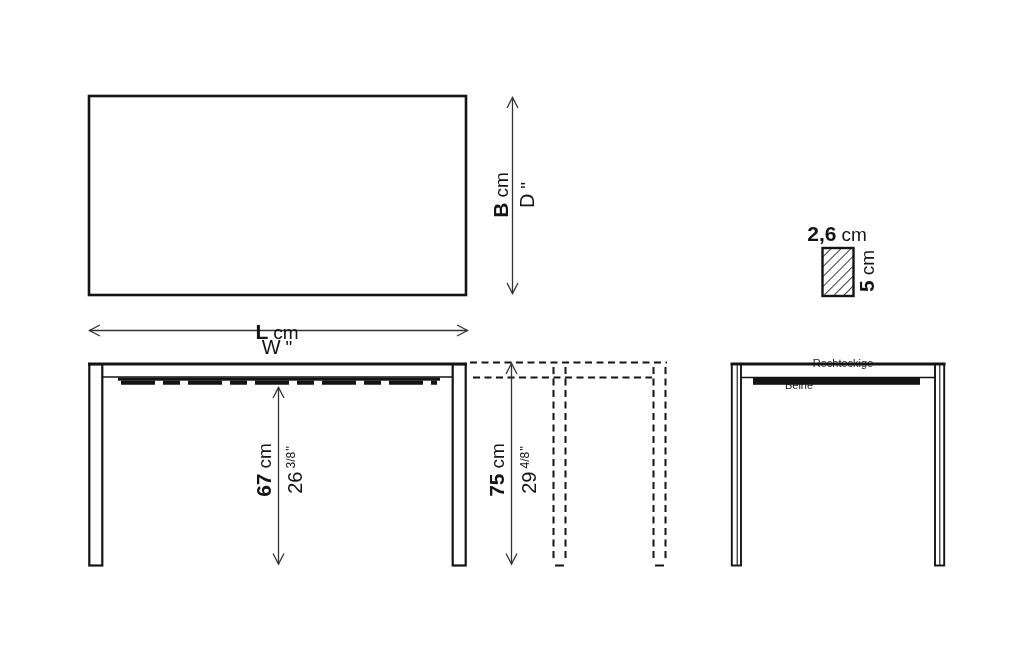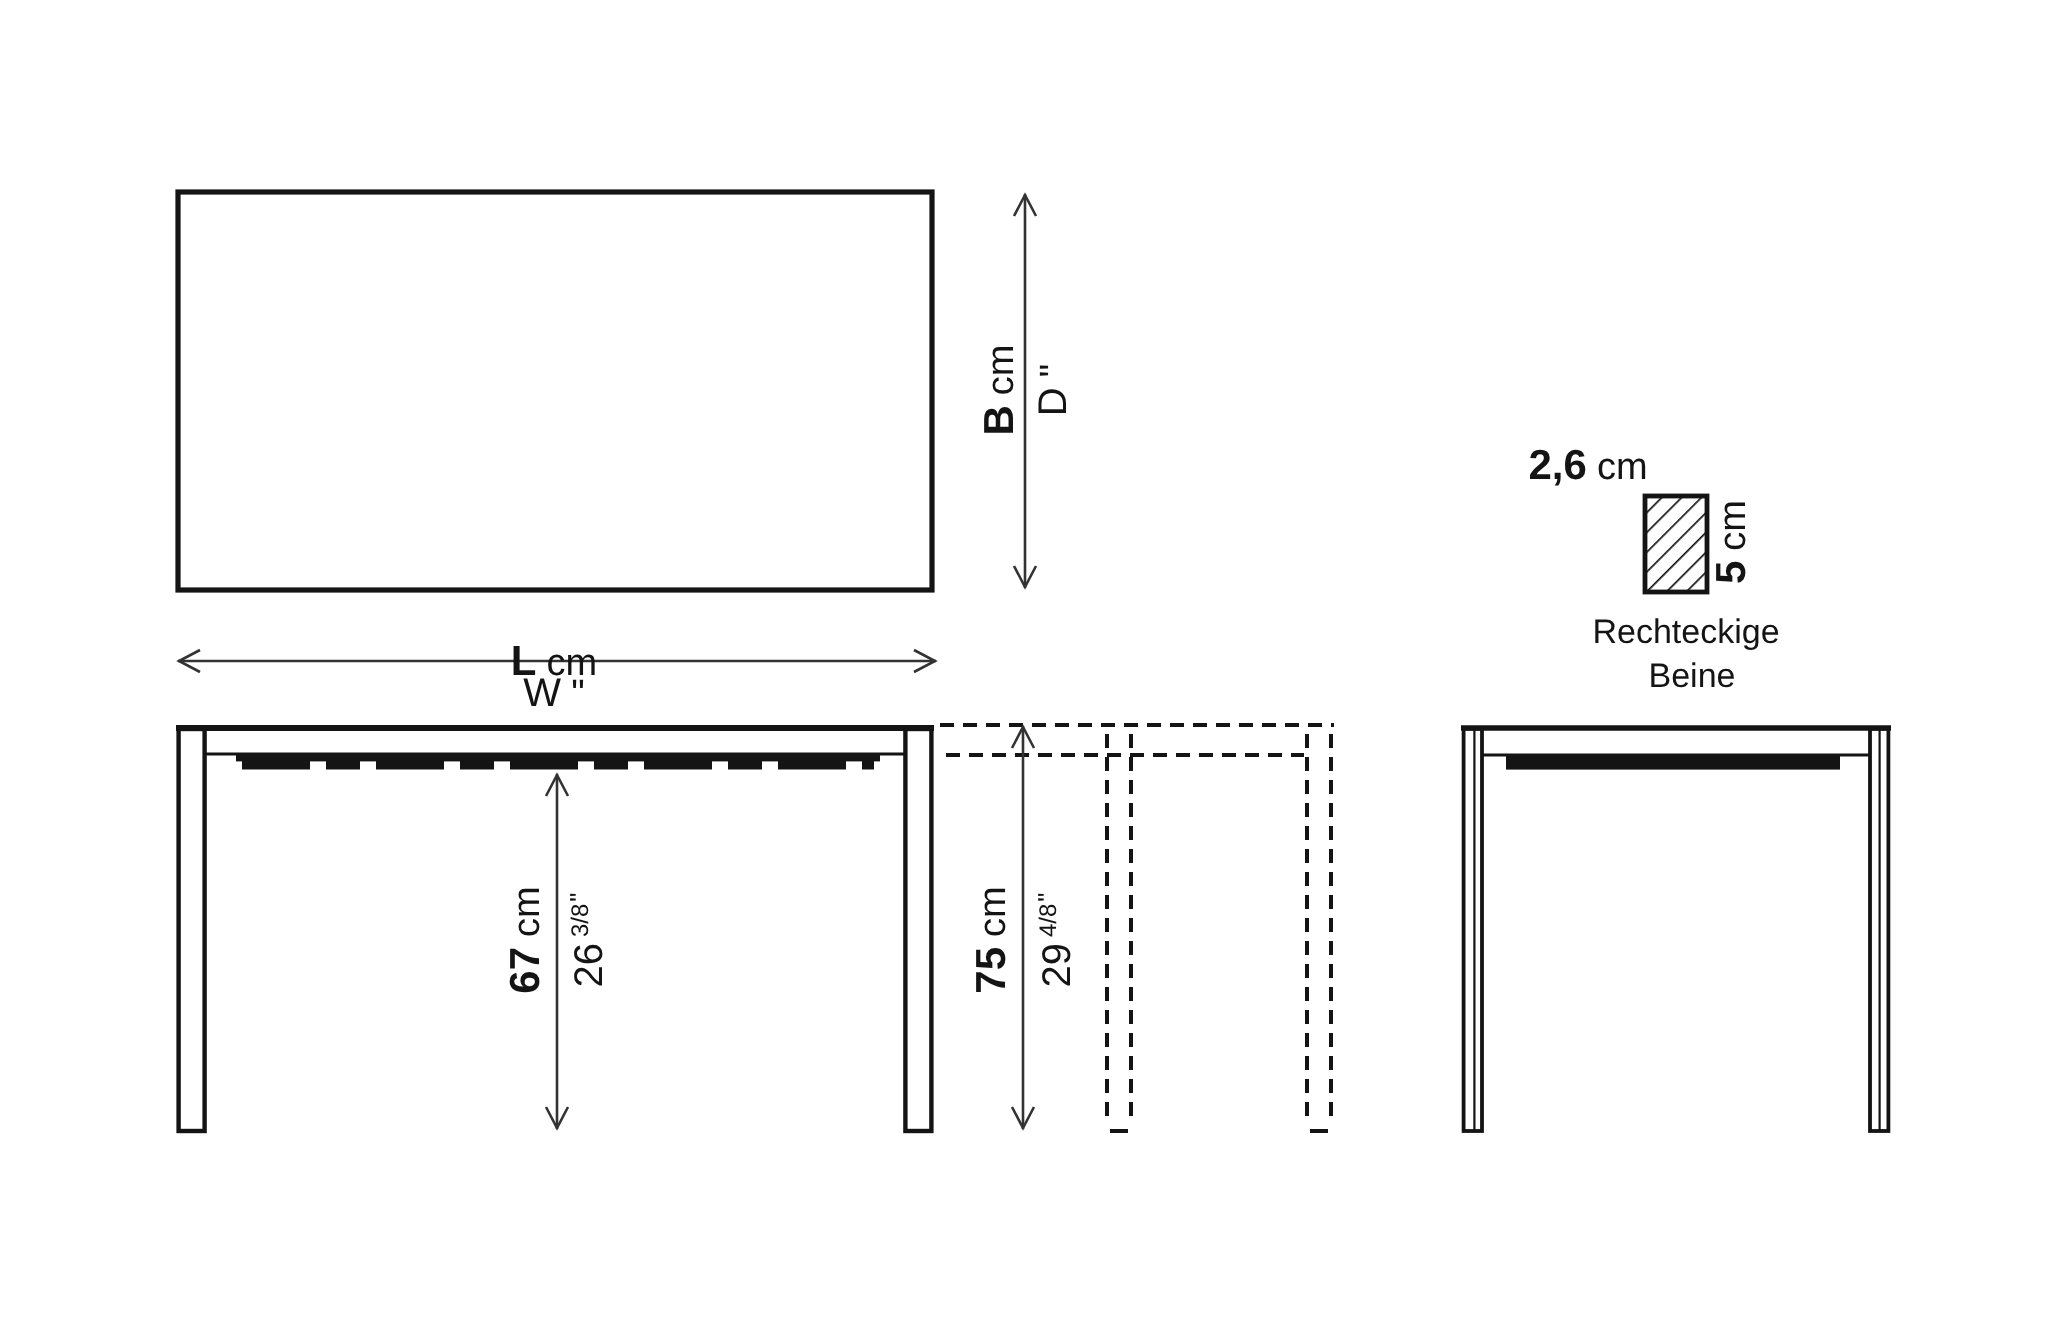--- a/index.html
+++ b/index.html
@@ -11,21 +11,21 @@
   .label {
     position:absolute; transform:translate(-50%,-50%);
     white-space:nowrap; font-size:20px; color:#141414; line-height:1;
   }
   .label.rot { transform:translate(-50%,-50%) rotate(-90deg); }
   .val-bold { font-weight:bold; font-size:21px; }
   .val { font-size:20px; }
   .unit { margin-left:5px; font-size:19px; }
   .frac { font-size:12px; vertical-align:7px; margin-left:3px; }
   .quote { font-size:13px; vertical-align:7px; margin-left:1px; }
-  .caption { font-size:17px; }
+  .caption { font-size:11px;margin-top:47px; }
 </style>
 </head>
 <body>
 
 <div class="canvas">
 
   <svg class="linework" width="1024" height="672" viewBox="0 0 1024 672">
     <defs>
       <pattern id="hatch" width="7" height="7" patternUnits="userSpaceOnUse" patternTransform="rotate(45)">
         <rect width="7" height="7" fill="#ffffff"></rect>
@@ -103,28 +103,28 @@
     <span class="val">D</span><span class="unit">"</span>
   </div>
 
   <div class="label" style="left:277px; top:331px">
     <span class="val-bold">L</span><span class="unit">cm</span>
   </div>
   <div class="label" style="left:277px; top:347px">
     <span class="val">W</span><span class="unit">"</span>
   </div>
 
-  <div class="label" style="left:794px; top:233px">
+  <div class="label" style="left:837px; top:233px">
     <span class="val-bold">2,6</span><span class="unit">cm</span>
   </div>
   <div class="label rot" style="left:866px; top:271px">
     <span class="val-bold">5</span><span class="unit">cm</span>
   </div>
   <div class="label caption" style="left:843px; top:316px">Rechteckige</div>
-  <div class="label caption" style="left:846px; top:338px">Beine</div>
+  <div class="label caption" style="left:799px; top:338px">Beine</div>
 
   <div class="label rot" style="left:263px; top:470px">
     <span class="val-bold">67</span><span class="unit">cm</span>
   </div>
   <div class="label rot" style="left:294px; top:470px">
     <span class="val">26</span><span class="frac">3/8</span><span class="quote">"</span>
   </div>
 
   <div class="label rot" style="left:496px; top:470px">
     <span class="val-bold">75</span><span class="unit">cm</span>

